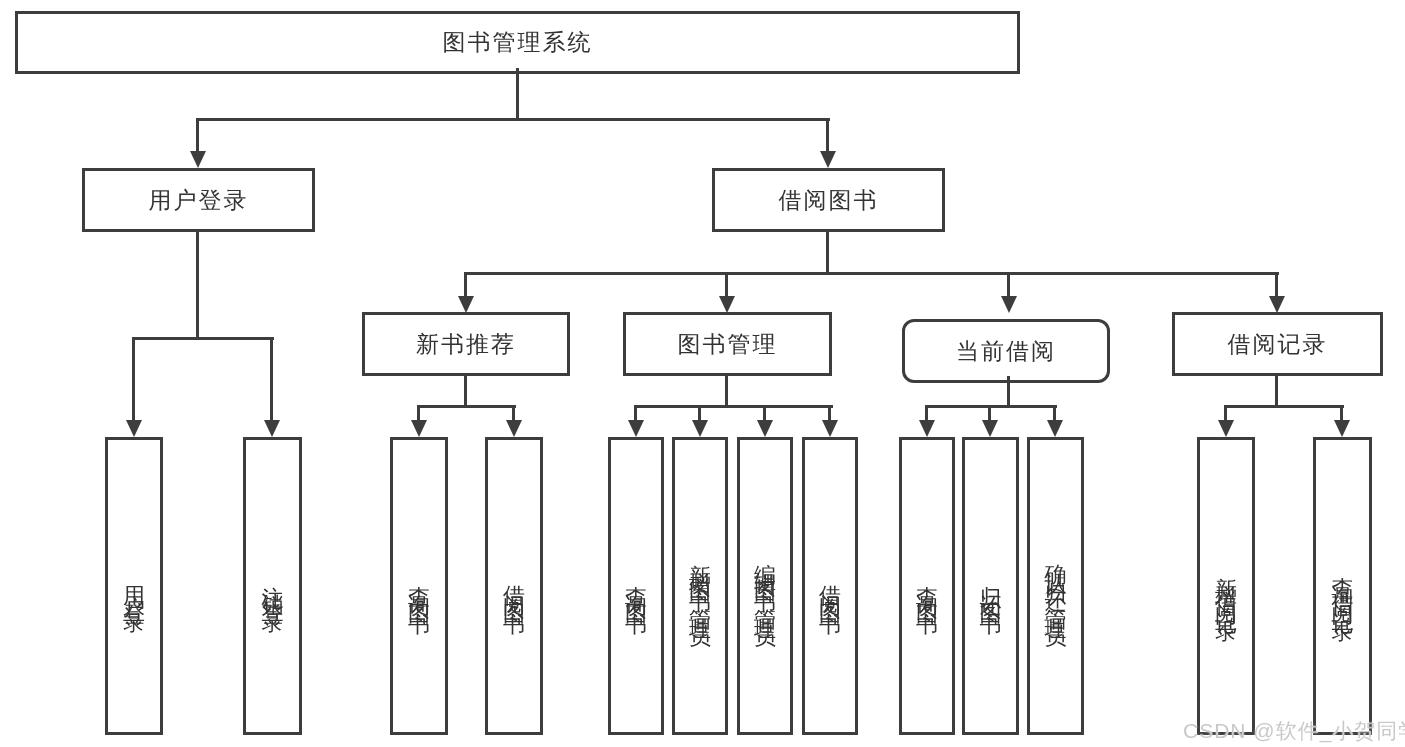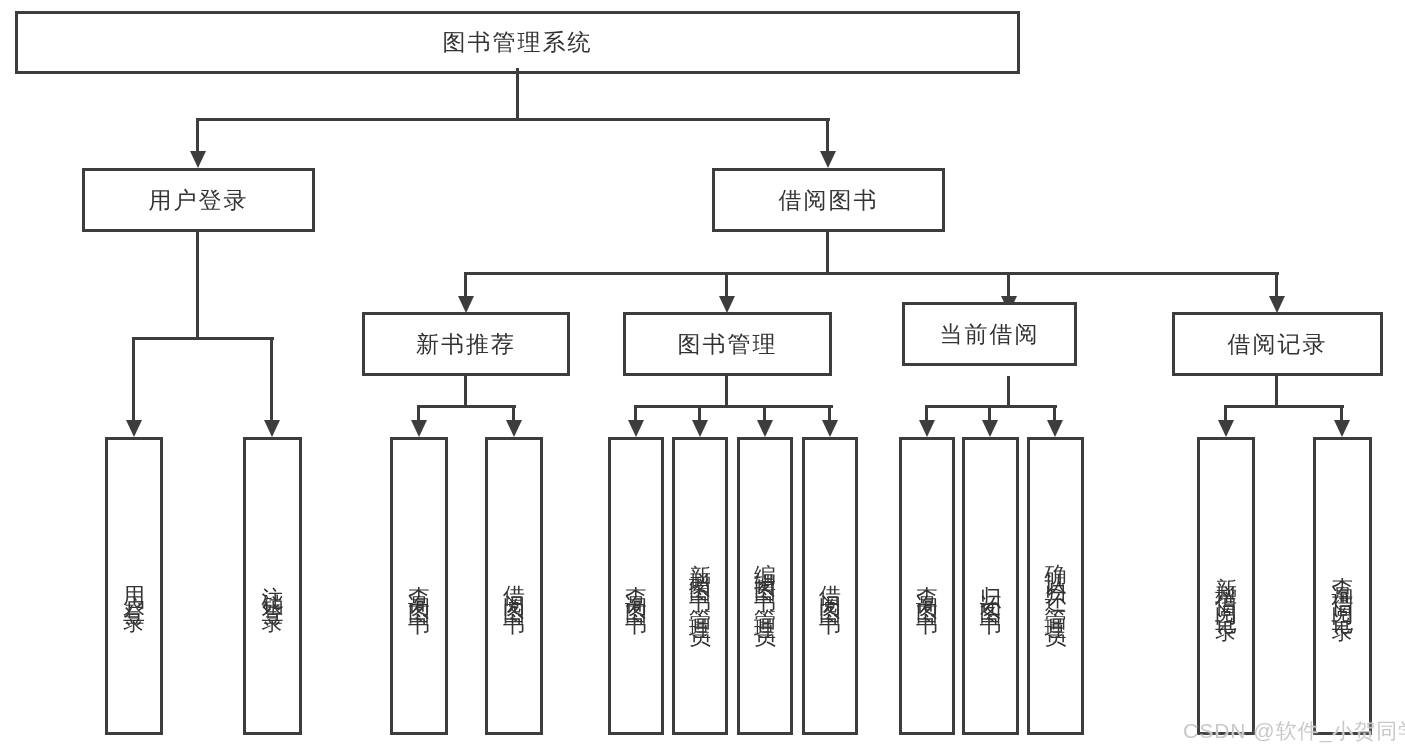--- a/index.html
+++ b/index.html
@@ -76,21 +76,21 @@
   <div class="arrow" style="left:1001px;top:296px;"></div>
   <div class="vline" style="left:1275px;top:272px;height:26px;"></div>
   <div class="arrow" style="left:1269px;top:296px;"></div>
 
   <div class="hbox" style="left:362px;top:312px;width:208px;height:64px;">
     <span>新书推荐</span>
   </div>
   <div class="hbox" style="left:623px;top:312px;width:209px;height:64px;">
     <span>图书管理</span>
   </div>
-  <div class="hbox" style="left:902px;top:302px;width:175px;height:64px;">
+  <div class="hbox" style="left:902px;top:319px;width:208px;height:64px;border-radius:12px;">
     <span>当前借阅</span>
   </div>
   <div class="hbox" style="left:1172px;top:312px;width:211px;height:64px;">
     <span>借阅记录</span>
   </div>
 
   <div class="vline" style="left:464px;top:376px;height:29px;"></div>
   <div class="hline" style="left:417px;top:405px;width:99px;"></div>
   <div class="vline" style="left:417px;top:405px;height:18px;"></div>
   <div class="arrow" style="left:411px;top:420px;"></div>

